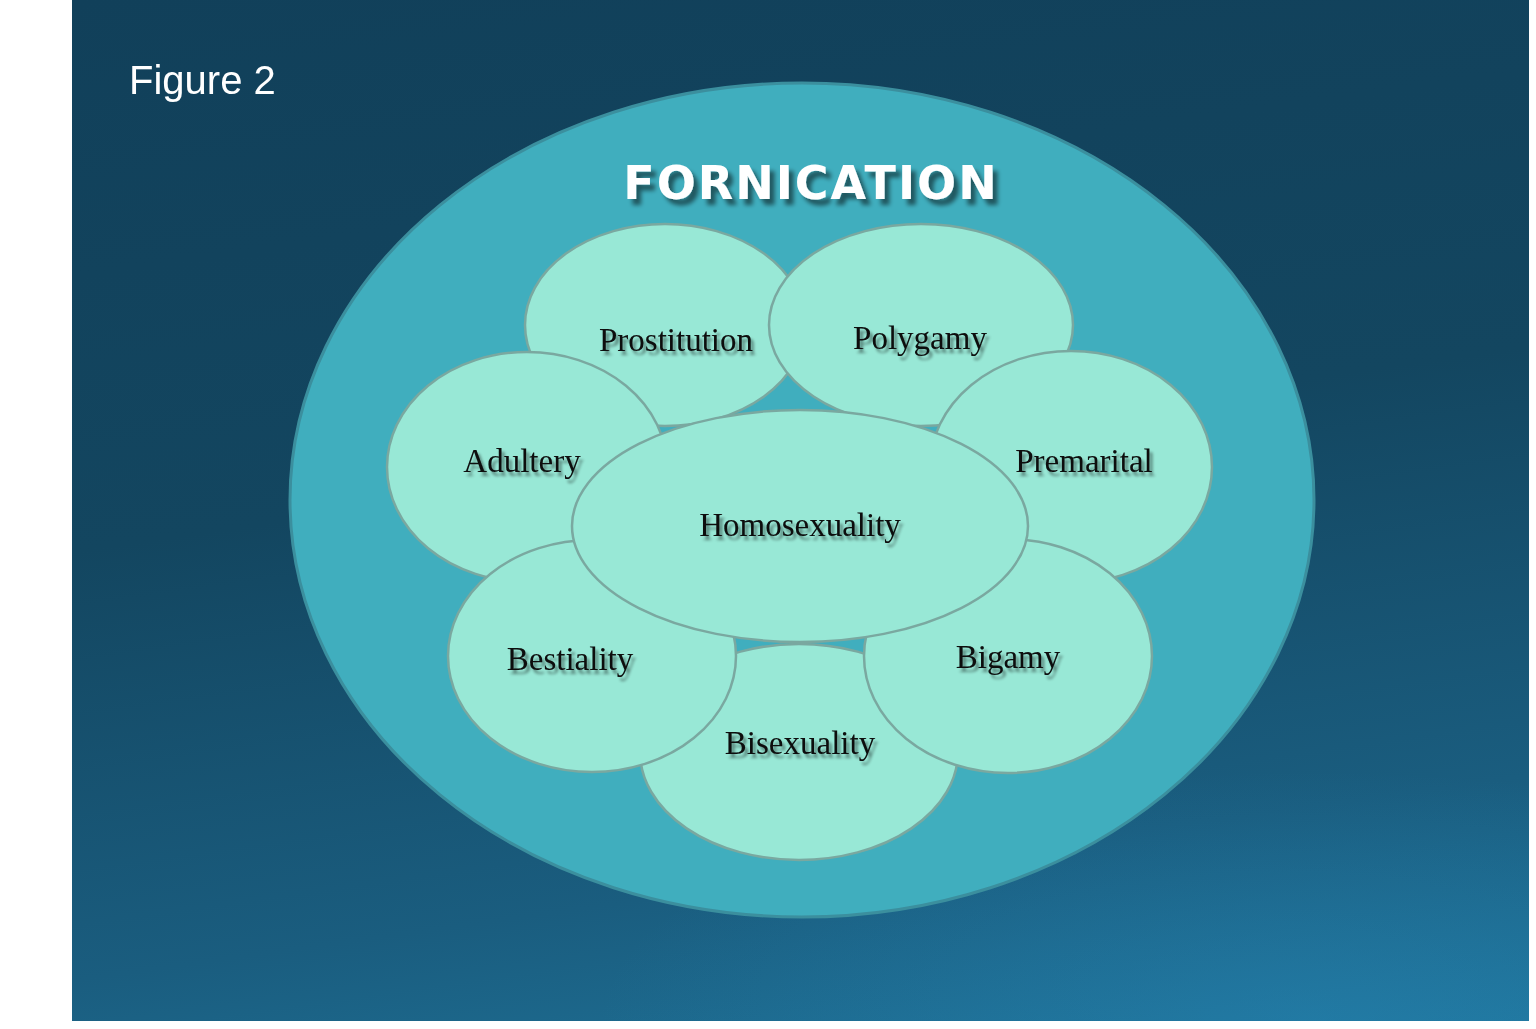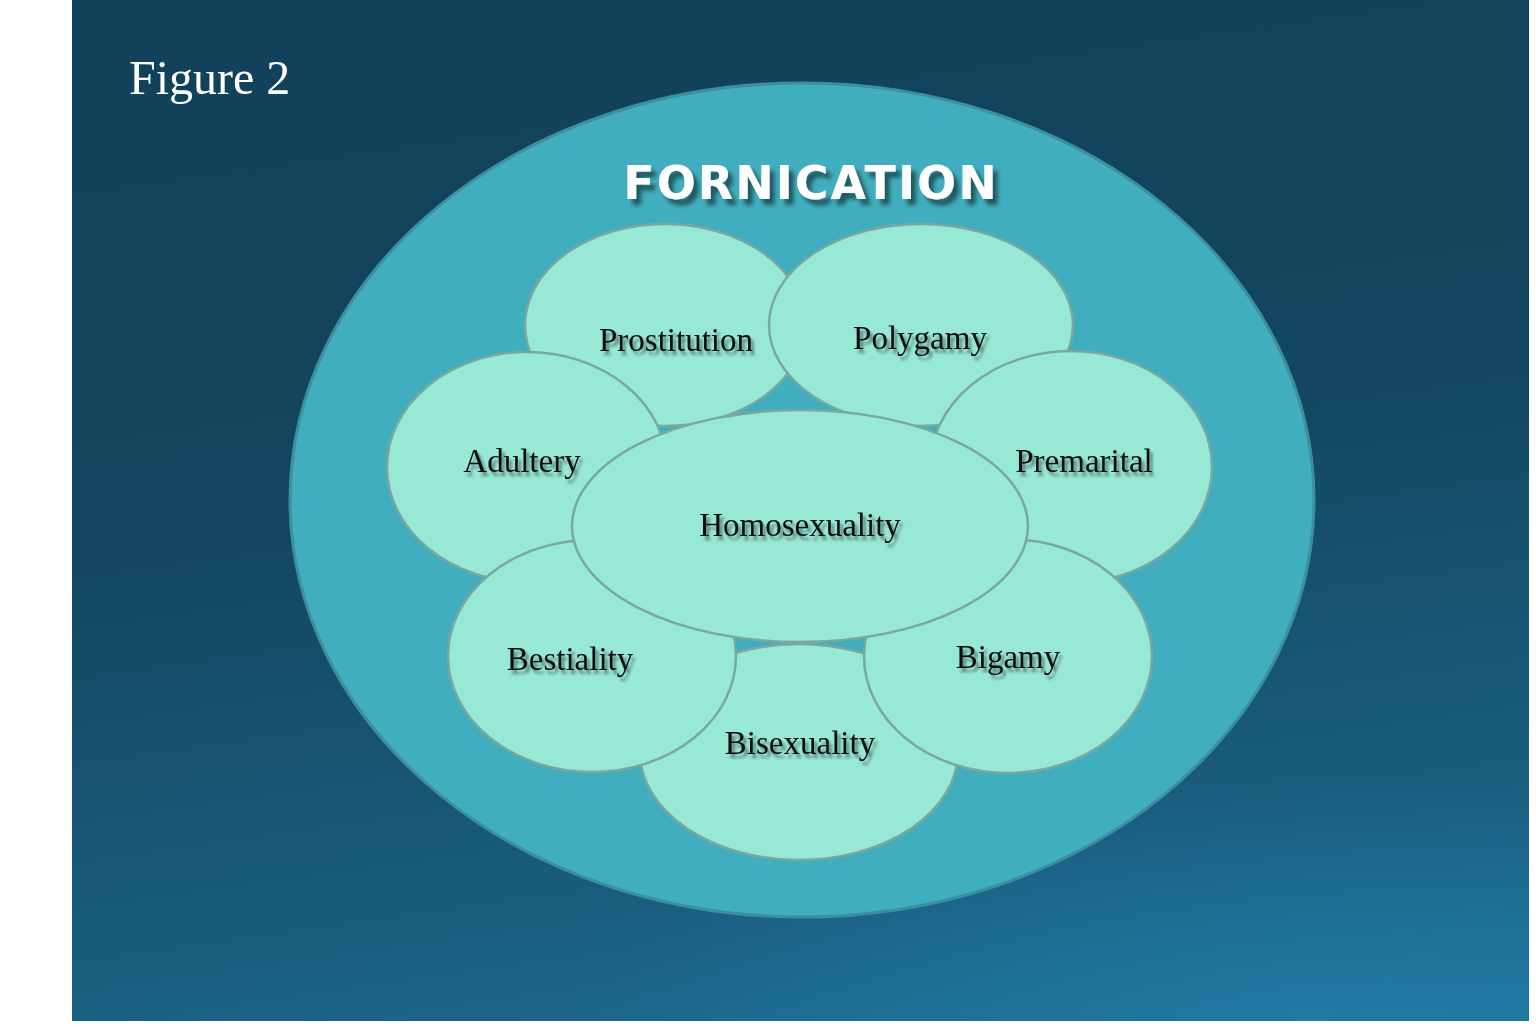--- a/index.html
+++ b/index.html
@@ -21,23 +21,23 @@
     }
     .slide-shine {
       position: absolute;
       left: 0; top: 0; right: 0; bottom: 0;
       background: radial-gradient(ellipse 70% 35% at 85% 100%, rgba(40,140,190,0.35), rgba(40,140,190,0) 70%);
       pointer-events: none;
     }
     .fig-title {
       position: absolute;
       left: 57px;
-      top: 54px;
-      font-family: Liberation Serif, serif;
-      font-size: 48px;
+      top: 60px;
+      font-family: Liberation Sans, sans-serif;
+      font-size: 40px;
       color: #ffffff;
       line-height: 1;
       letter-spacing: 0px;
     }
     svg.diagram {
       position: absolute;
       left: 0;
       top: 0;
     }
     .lbl {

